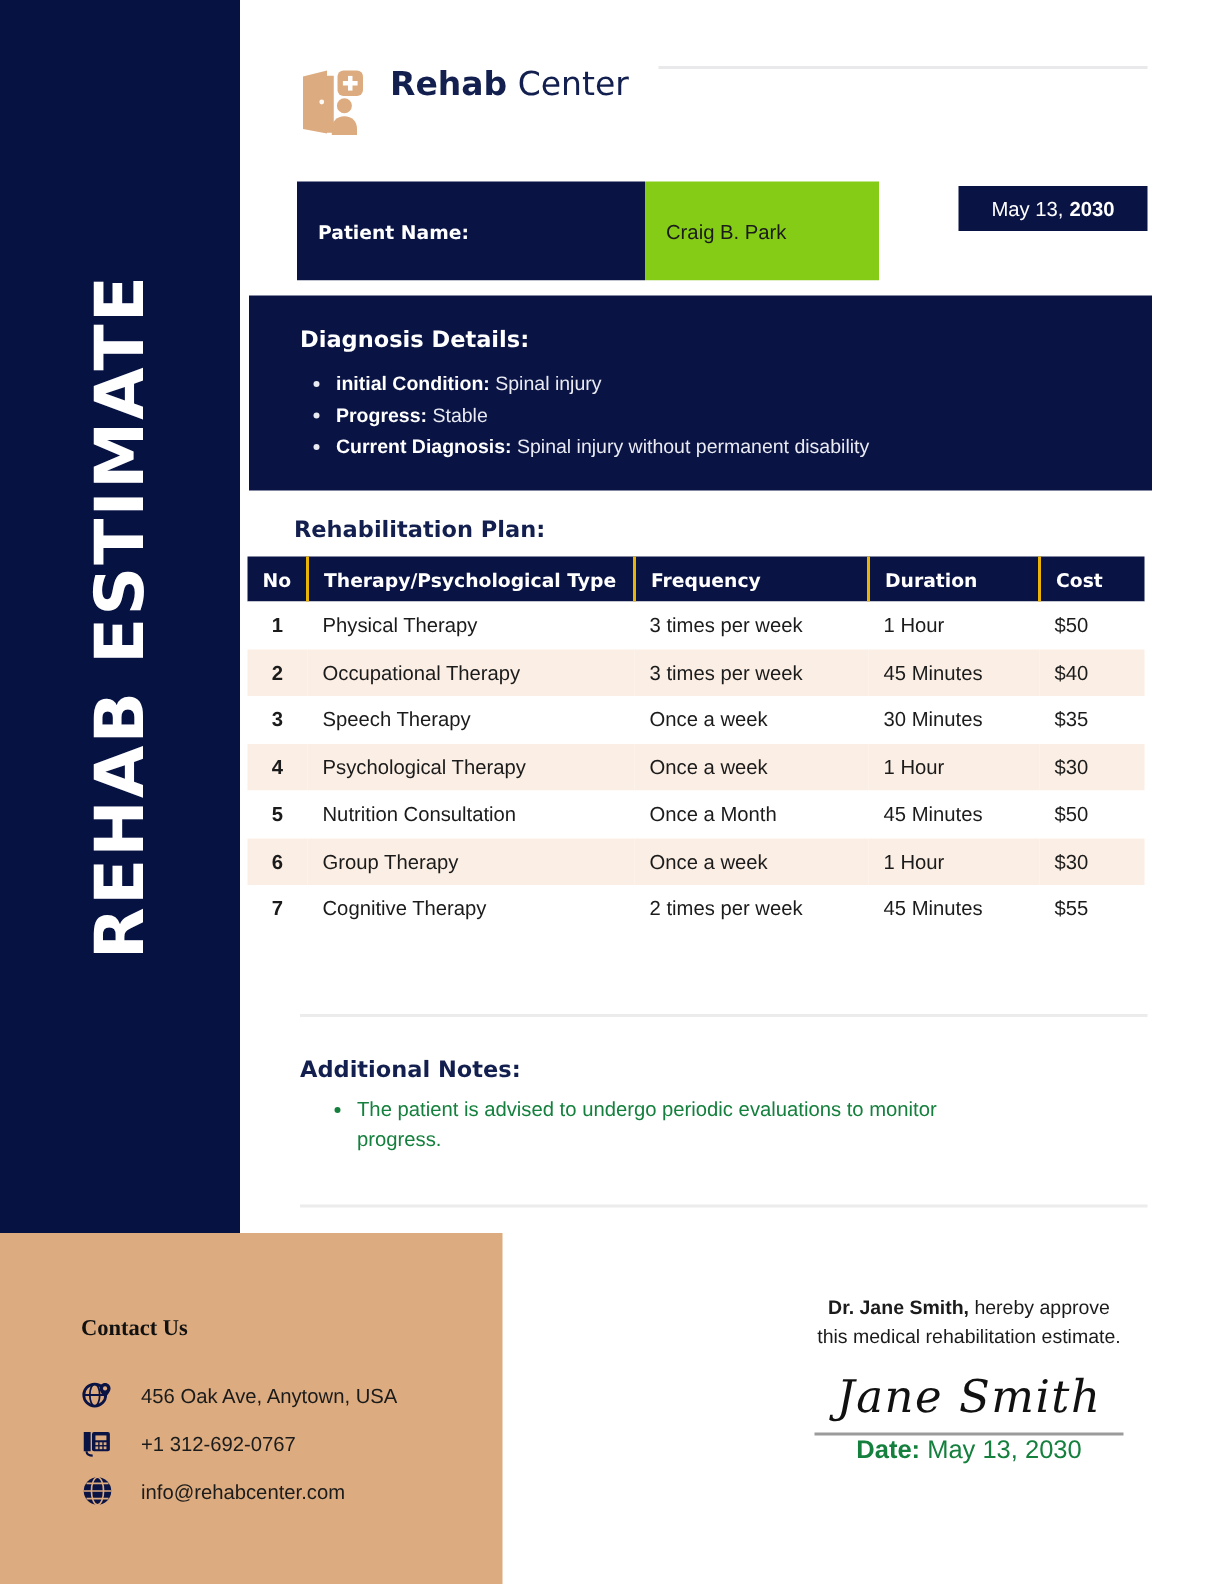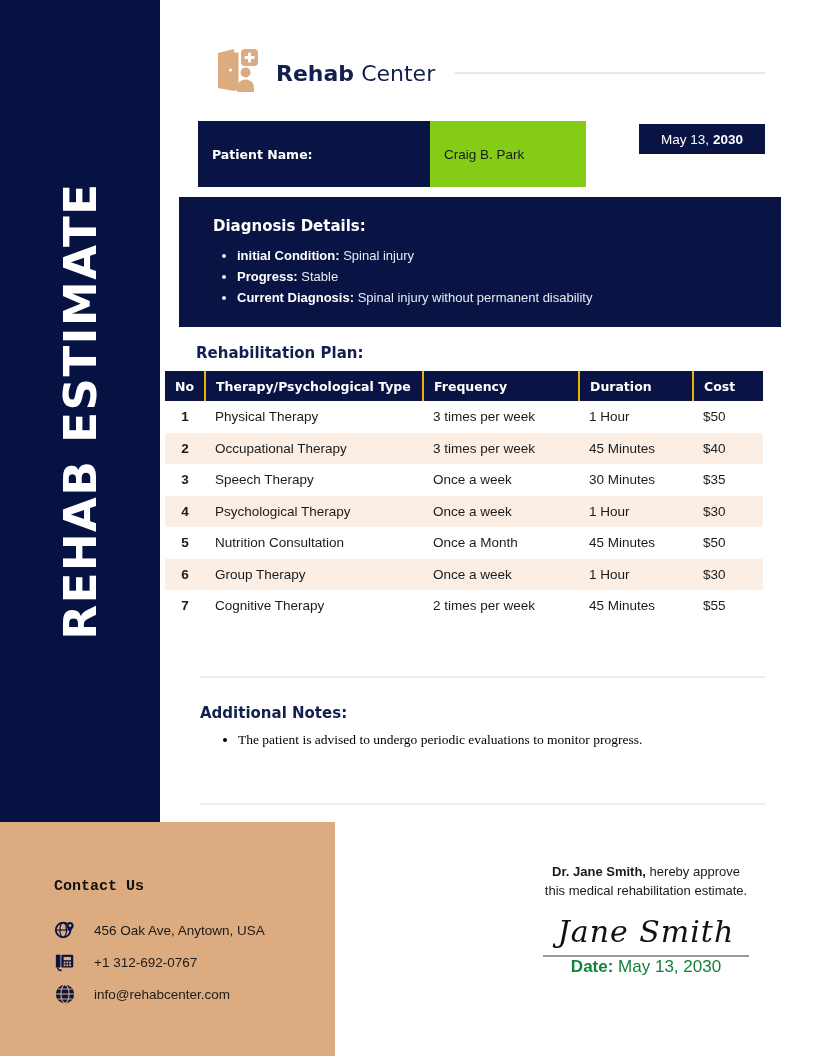--- a/index.html
+++ b/index.html
@@ -48,21 +48,21 @@
     height: 234px;
     background: #dcab7f;
   }
   .contact-title {
     position: absolute;
     left: 54px;
     top: 56px;
     font-size: 15px;
     font-weight: bold;
     color: #111111;
-    font-family: Liberation Mono, monospace;
+    font-family: Liberation Serif, serif;
     text-align: center;
   }
   .contact-list {
     position: absolute;
     left: 52px;
     top: 92px;
     width: 270px;
   }
   .contact-row {
     display: flex;
@@ -89,26 +89,26 @@
     position: absolute;
     left: 160px;
     top: 0;
     width: 656px;
     height: 1056px;
   }
 
   
   .header {
     position: absolute;
-    left: 52px;
+    left: 36px;
     top: 44px;
     right: 51px;
     height: 58px;
     display: flex;
-    align-items: center;
+    align-items: flex-start;
   }
   .logo-mark {
     width: 54px;
     height: 54px;
     flex: 0 0 54px;
   }
   .brand {
     margin-left: 10px;
     font-size: 22px;
     color: #13204f;
@@ -166,21 +166,21 @@
     font-size: 13.5px;
     display: flex;
     align-items: center;
     justify-content: center;
   }
   .date-badge b { font-weight: bold; margin-left: 4px; }
 
   
   .diagnosis {
     position: absolute;
-    left: 19px;
+    left: 6px;
     top: 197px;
     width: 602px;
     height: 130px;
     background: #0a1444;
     color: #ffffff;
     box-sizing: border-box;
     padding: 20px 0 0 34px;
   }
   .diagnosis h3 {
     margin: 0 0 10px 0;
@@ -290,22 +290,21 @@
     position: absolute;
     left: 56px;
     top: 730px;
     width: 420px;
     margin: 0;
     padding-left: 22px;
   }
   .notes-list li {
     font-size: 13.5px;
     line-height: 20px;
-    color: #000000;
-    font-family: Liberation Serif, serif;
+    color: #15803d;
   }
 
   
   .sign-block {
     position: absolute;
     left: 360px;
     top: 862px;
     width: 252px;
     text-align: center;
   }

